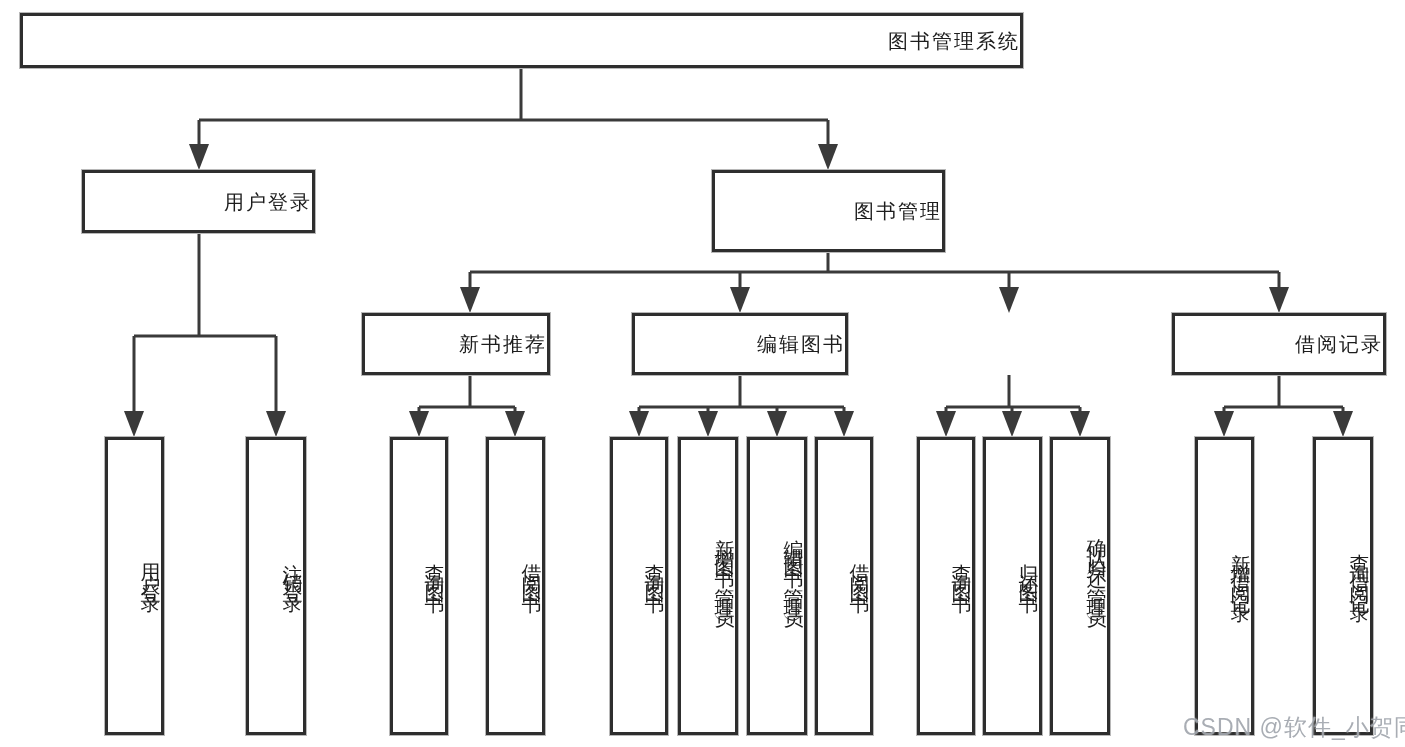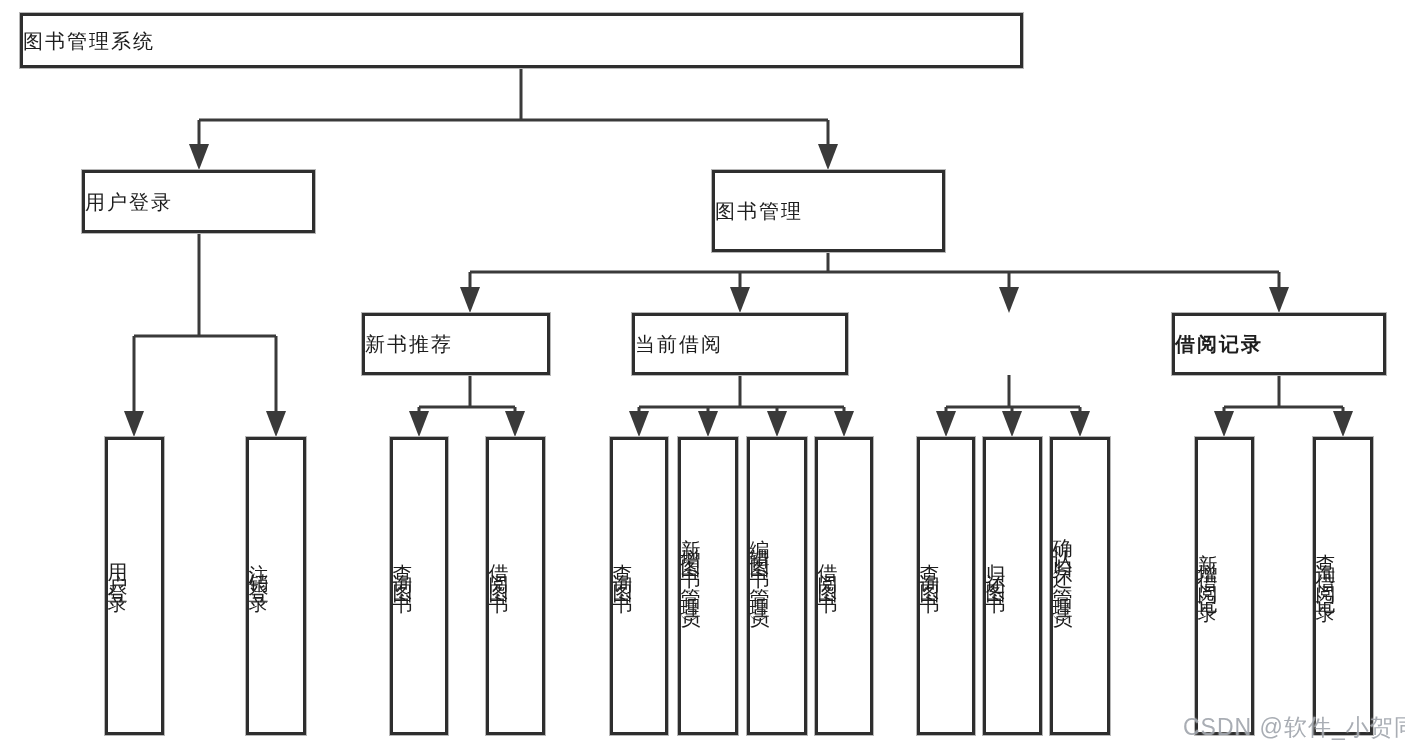--- a/index.html
+++ b/index.html
@@ -20,21 +20,21 @@
   .connectors{
     position:absolute;left:0;top:0;z-index:1;
   }
   .cline{stroke:var(--line);stroke-width:3;fill:none;}
   .ahead{fill:var(--line);stroke:none;}
   .box{
     position:absolute;z-index:2;box-sizing:border-box;
     background:#ffffff;
     border:3px solid var(--border);
     box-shadow:0 0 0 1px #b8b8b8;
-    display:flex;align-items:center;justify-content:flex-start;
+    display:flex;align-items:center;justify-content:flex-end;
     color:var(--text);
     font-size:20px;
     letter-spacing:2px;
     line-height:1.2;
     white-space:nowrap;
   }
   .vbox{
     padding-bottom:36px;
   }
   .vbox .vlabel{
@@ -104,23 +104,23 @@
     <span>用户登录</span>
   </div>
   <div class="box" style="left:712px;top:170px;width:233px;height:82px;">
     <span>图书管理</span>
   </div>
 
   <div class="box" style="left:362px;top:313px;width:188px;height:62px;">
     <span>新书推荐</span>
   </div>
   <div class="box" style="left:632px;top:313px;width:216px;height:62px;">
-    <span>当前借阅</span>
+    <span>编辑图书</span>
   </div>
-  <div class="box" style="left:1172px;top:313px;width:214px;height:62px;font-weight:bold;">
+  <div class="box" style="left:1172px;top:313px;width:214px;height:62px;">
     <span>借阅记录</span>
   </div>
 
   <div class="box vbox" style="left:105px;top:437px;width:59px;height:298px;">
     <span class="vlabel">用户登录</span>
   </div>
   <div class="box vbox" style="left:246px;top:437px;width:60px;height:298px;">
     <span class="vlabel">注销登录</span>
   </div>
 

